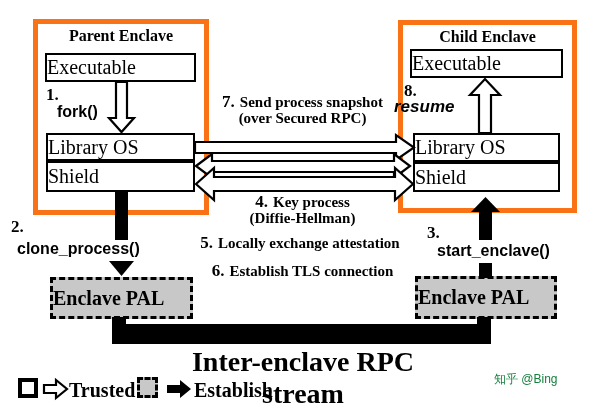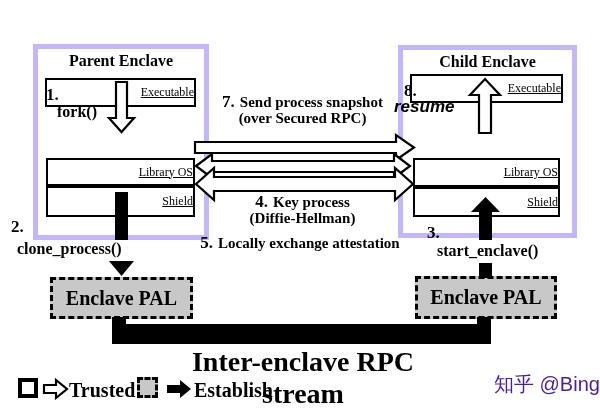--- a/index.html
+++ b/index.html
@@ -1,45 +1,45 @@
 <!DOCTYPE html>
 <html><head>
 <meta charset="utf-8">
 <style>
   html,body{margin:0;padding:0;background:#fff;}
   #stage{position:relative;width:600px;height:412px;background:#fff;overflow:hidden;
          font-family:"Liberation Serif",serif;color:#000;}
   
-  .enclave{position:absolute;border:5px solid #c4b5fd;background:#fff;box-sizing:border-box;z-index:1;margin-top:25px;}
+  .enclave{position:absolute;border:5px solid #f97316;background:#fff;box-sizing:border-box;z-index:1;}
   .enclave-title{text-align:center;font-weight:bold;font-size:16px;margin-top:3px;}
   
   .ibox{position:absolute;border:2.5px solid #000;background:#fff;box-sizing:border-box;
-        display:flex;align-items:center;justify-content:flex-end;font-size:12px;z-index:2;text-decoration:underline;}
+        display:flex;align-items:center;justify-content:flex-start;font-size:20px;z-index:2;}
   
   .pal{position:absolute;border:3px dashed #000;background:#c8c8c8;box-sizing:border-box;
-       display:flex;align-items:center;justify-content:center;
+       display:flex;align-items:center;
        font-size:20px;font-weight:bold;z-index:2;}
   
   .stepnum{position:absolute;font-weight:bold;font-size:17px;line-height:1.05;z-index:10;}
-  .code{position:absolute;font-family:Liberation Serif, serif;font-weight:bold;
+  .code{position:absolute;font-family:Liberation Sans, sans-serif;font-weight:bold;
         font-size:16px;line-height:1.05;z-index:10;white-space:nowrap;}
   .code.sans{font-family:"Liberation Sans",sans-serif;font-size:17px;}
   .stepline{position:absolute;text-align:center;font-weight:bold;font-size:15px;
             line-height:16px;z-index:10;}
   .stepline .num{font-size:17px;margin-right:5px;}
   
   .rpc-caption{position:absolute;left:153px;top:346px;width:300px;text-align:center;
                font-weight:bold;font-size:28px;z-index:10;}
   
   .lg-sq1{position:absolute;left:18px;top:378px;width:20px;height:20px;
           border:4px solid #000;background:#fff;box-sizing:border-box;z-index:10;}
   .lg-sq2{position:absolute;left:137px;top:377px;width:21px;height:21px;
           border:3px dashed #000;background:#c8c8c8;box-sizing:border-box;z-index:10;}
   .lg-text{position:absolute;font-weight:bold;font-size:20px;z-index:10;}
-  .watermark{position:absolute;left:494px;top:371px;font-size:20px;color:#4c1d95;
+  .watermark{position:absolute;left:494px;top:371px;font-size:12px;color:#15803d;
              font-family:"Liberation Sans",sans-serif;z-index:10;white-space:nowrap;}
   svg.layer{position:absolute;left:0;top:0;z-index:5;pointer-events:none;}
 </style>
 </head>
 <body>
 
 <div id="stage">
 
   <div class="enclave" style="left:33px;top:19px;width:176px;height:196px;">
     <div class="enclave-title">Parent Enclave</div>
@@ -110,20 +110,23 @@
 
   <div class="stepline" style="left:225px;top:194px;width:155px;">
     <div><span class="num">4.</span><span>Key process</span></div>
     <div>(Diffie-Hellman)</div>
   </div>
 
   <div class="stepline" style="left:185px;top:235px;width:230px;">
     <span class="num">5.</span><span>Locally exchange attestation</span>
   </div>
 
+  <div class="stepline" style="left:195px;top:263px;width:215px;">
+    <span class="num">6.</span><span>Establish TLS connection</span>
+  </div>
 
   <div class="stepline" style="left:205px;top:94px;width:195px;">
     <div><span class="num">7.</span><span>Send process snapshot</span></div>
     <div>(over Secured RPC)</div>
   </div>
 
   <div class="stepnum" style="left:404px;top:82px;">8.</div>
   <div class="code sans" style="left:394px;top:98px;font-style:italic;">resume</div>
 
   <div class="rpc-caption">Inter-enclave RPC stream</div>

